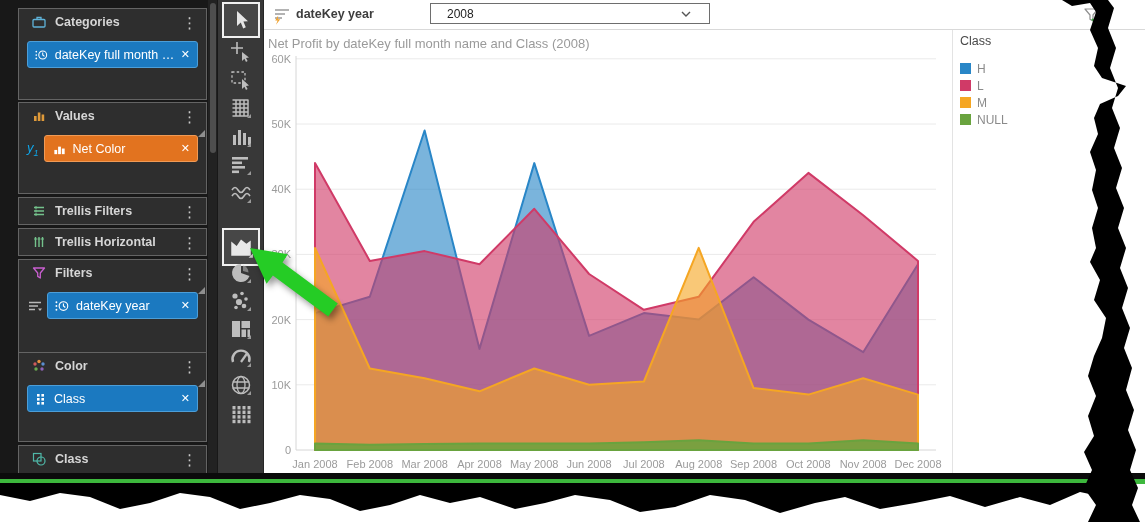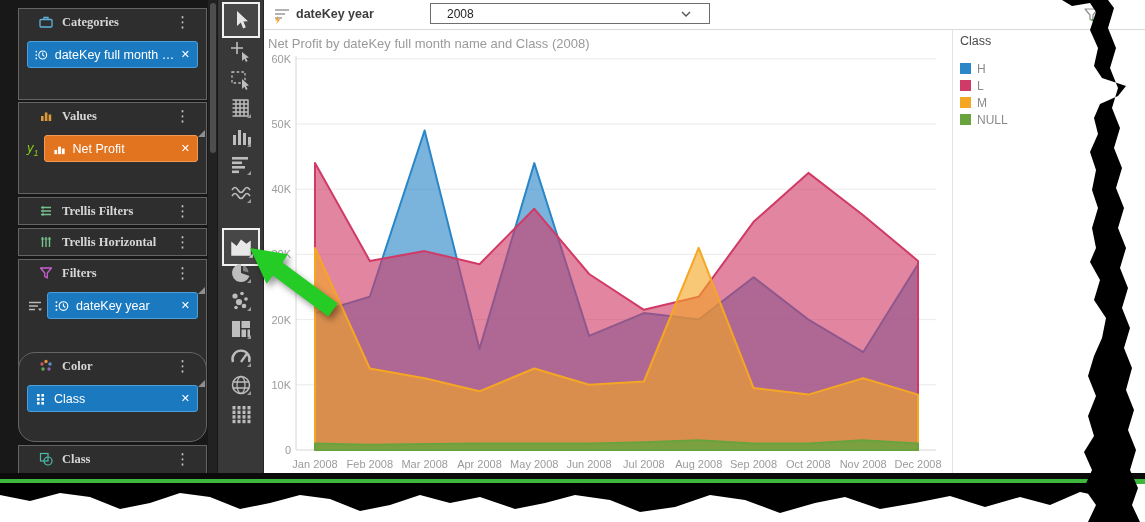--- a/index.html
+++ b/index.html
@@ -2,35 +2,35 @@
 <html><head>
 <meta charset="utf-8">
 <style>
   html,body{margin:0;padding:0;background:#fff;}
   body{width:1145px;height:522px;position:relative;overflow:hidden;
        font-family:"Liberation Sans",sans-serif;-webkit-font-smoothing:antialiased;}
   .abs{position:absolute;}
   
   .sidebar{left:0;top:0;width:218px;height:474px;background:#181818;}
   .panel{position:absolute;left:18px;width:189px;background:#2e2e2e;border:1px solid #646464;box-sizing:border-box;overflow:hidden;}
-  .phead{display:flex;align-items:center;height:26px;padding:0 19px;font-family:Liberation Serif, serif;}
+  .phead{display:flex;align-items:center;height:26px;padding:0 12px;}
   .phead svg{flex:0 0 auto;}
   .plabel{color:#d6d6d6;font-size:12.5px;font-weight:bold;margin-left:8px;flex:1 1 auto;
           white-space:nowrap;overflow:hidden;}
   .kebab{color:#c9c9c9;font-size:15px;line-height:15px;width:12px;text-align:center;cursor:pointer;letter-spacing:0;}
   .fold{position:absolute;right:1px;top:27px;width:0;height:0;
         border-right:7px solid #8f8f8f;border-top:7px solid transparent;}
   .chiprow{display:flex;align-items:center;padding:6px 8px 0 8px;}
   .chip{display:flex;align-items:center;height:25px;border-radius:3px;padding:0 7px;flex:1 1 auto;
         color:#fff;font-size:12.5px;white-space:nowrap;overflow:hidden;cursor:pointer;}
   .chip-blue{background:#1b79c0;border:1px solid #4c9ed8;}
   .chip-orange{background:#e2731f;border:1px solid #f09a55;}
   .chip .ctext{flex:1 1 auto;margin-left:6px;overflow:hidden;text-overflow:ellipsis;}
   .chip .x{flex:0 0 auto;font-size:11px;margin-left:6px;cursor:pointer;}
-  .yaxis-lbl{color:#84cc16;font-size:13px;margin-right:5px;font-style:italic;}
+  .yaxis-lbl{color:#0ea5e9;font-size:13px;margin-right:5px;font-style:italic;}
   .yaxis-lbl sub{font-size:9px;}
   .scroll-track{left:208px;top:0;width:9px;height:474px;background:#222;}
   .scroll-thumb{left:210px;top:3px;width:6px;height:150px;background:#4e4e4e;border-radius:3px;cursor:pointer;}
   
   .toolbar{left:218px;top:0;width:46px;height:474px;background:#383838;border-right:1px solid #262626;box-sizing:border-box;}
   .tool{position:absolute;left:11px;width:24px;height:24px;cursor:pointer;}
   .toolbox{position:absolute;left:4px;width:38px;height:36px;background:#474747;border:2px solid #f1f1f1;box-sizing:border-box;
            display:flex;align-items:center;justify-content:center;cursor:pointer;}
   
   .main{left:264px;top:0;width:881px;height:474px;background:#fff;}
@@ -95,21 +95,21 @@
     </div>
     <div class="fold"></div>
     <div class="chiprow">
       <span class="yaxis-lbl">y<sub>1</sub></span>
       <div class="chip chip-orange">
         <svg width="15" height="16" viewBox="0 0 16 16">
           <rect x="2.5" y="9" width="3" height="4.5" fill="#fff"></rect>
             <rect x="6.5" y="5.5" width="3" height="8" fill="#fff"></rect>
             <rect x="10.5" y="7.5" width="3" height="6" fill="#fff"></rect>
         </svg>
-        <span class="ctext">Net Profit</span>
+        <span class="ctext">Net Color</span>
         <span class="x">✕</span>
       </div>
     </div>
   </div>
 
   <div class="panel" style="top:197px;height:28px;">
     <div class="phead">
       <svg width="16" height="16" viewBox="0 0 16 16">
         <path d="M3 4.5 h10 M3 8 h10 M3 11.5 h10" stroke="#74c28c" stroke-width="1.4" fill="none"></path>
         <path d="M5 3 v3 M5 6.5 v3 M5 10 v3" stroke="#74c28c" stroke-width="1" fill="none"></path>
@@ -151,21 +151,21 @@
             <circle cx="1.5" cy="12" r="1" fill="#fff"></circle>
           <circle cx="9" cy="8" r="4.6" fill="none" stroke="#fff" stroke-width="1.2"></circle>
           <path d="M9 5.2 V8 l2 1.6" fill="none" stroke="#fff" stroke-width="1.2"></path>
         </svg>
         <span class="ctext">dateKey year</span>
         <span class="x">✕</span>
       </div>
     </div>
   </div>
 
-  <div class="panel" style="top:352px;height:90px;border-radius:17px;">
+  <div class="panel" style="top:352px;height:90px;">
     <div class="phead">
       <svg width="16" height="16" viewBox="0 0 16 16">
         <circle cx="8" cy="3.5" r="1.7" fill="#e8913f"></circle>
           <circle cx="4" cy="6" r="1.7" fill="#cf5b5b"></circle>
         <circle cx="12" cy="6" r="1.7" fill="#5b8fd0"></circle>
           <circle cx="5" cy="11" r="1.7" fill="#6aa84f"></circle>
         <circle cx="11" cy="11" r="1.7" fill="#8e63b8"></circle>
       </svg>
       <span class="plabel">Color</span>
       <span class="kebab">⋮</span>

